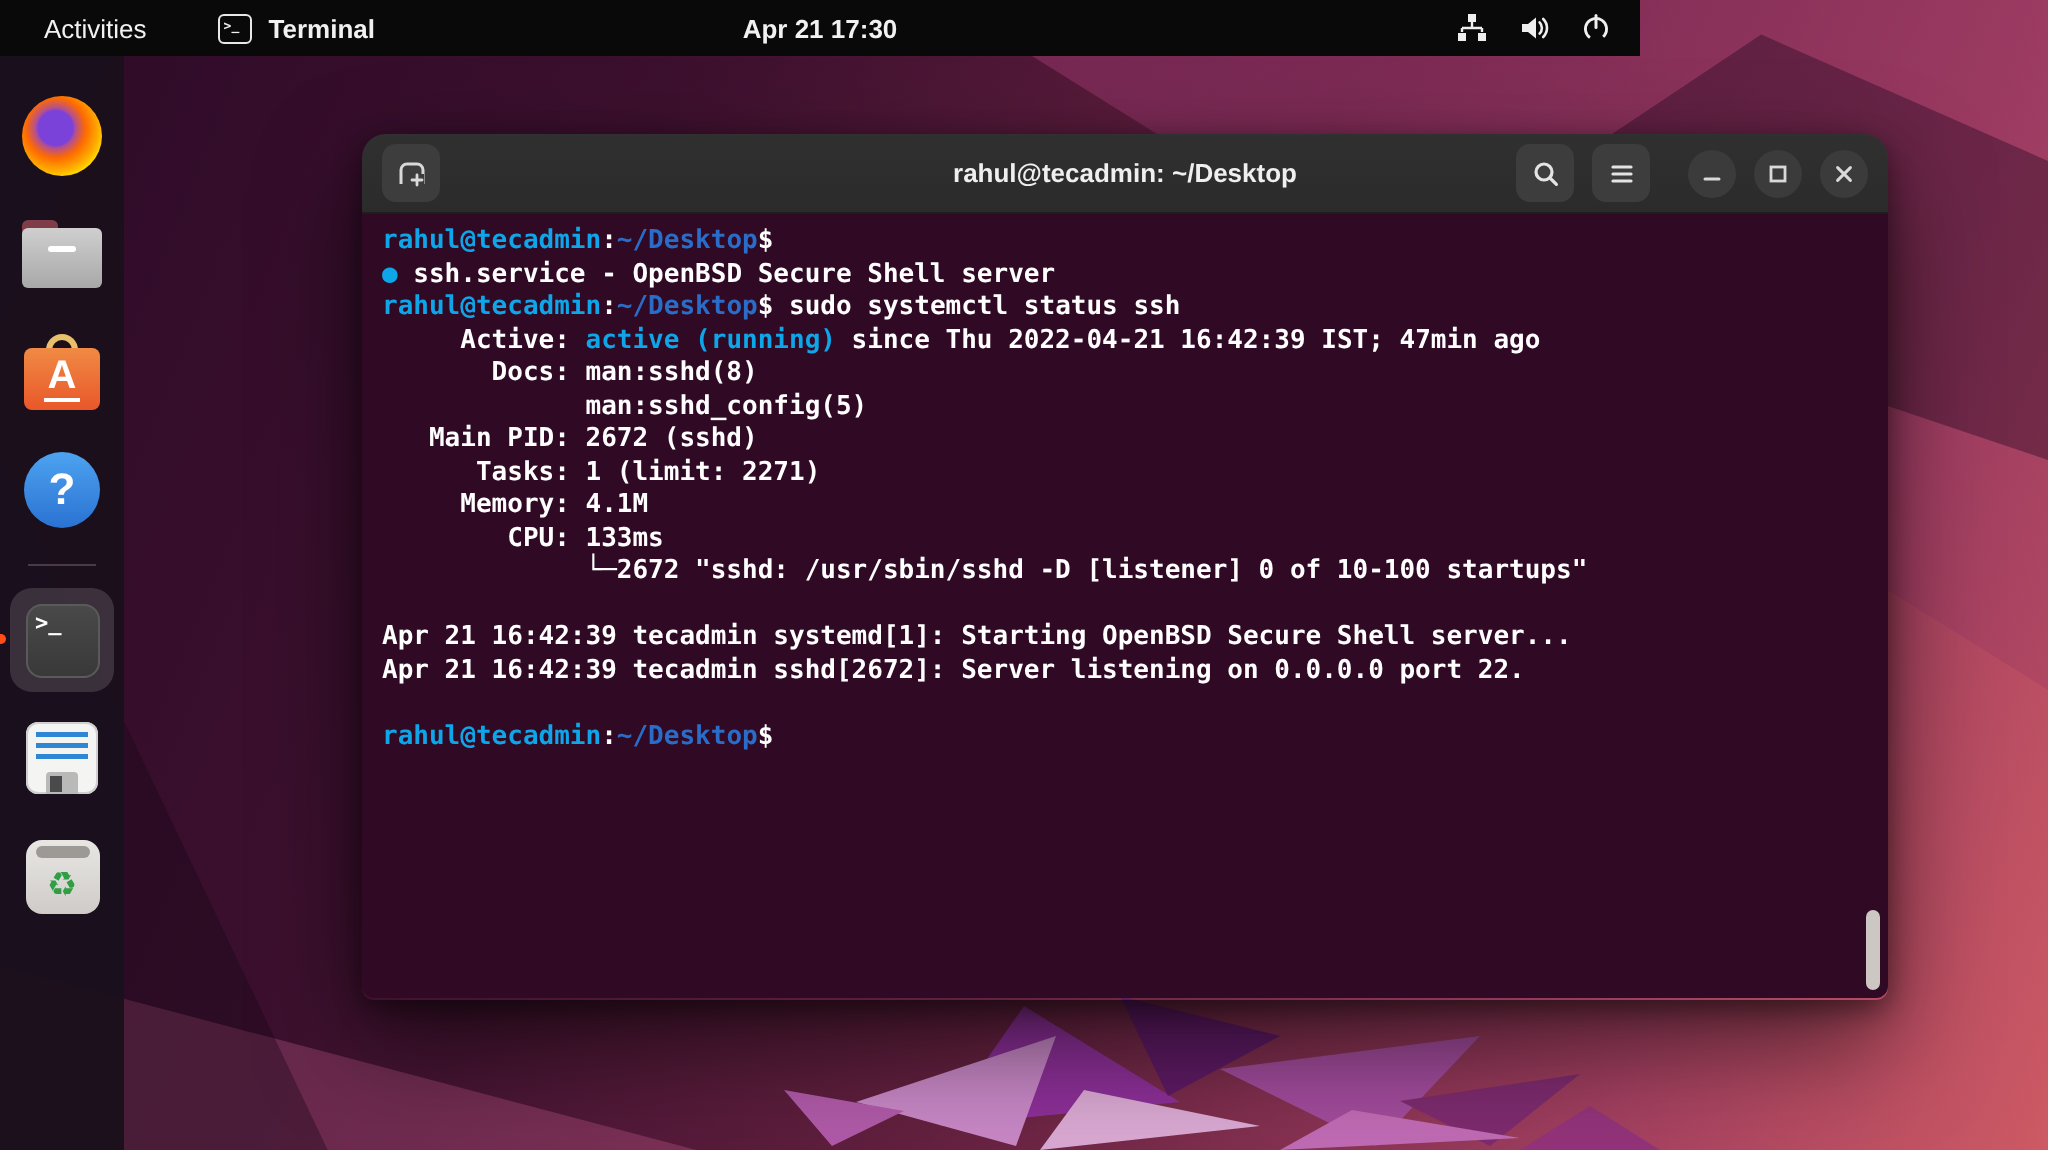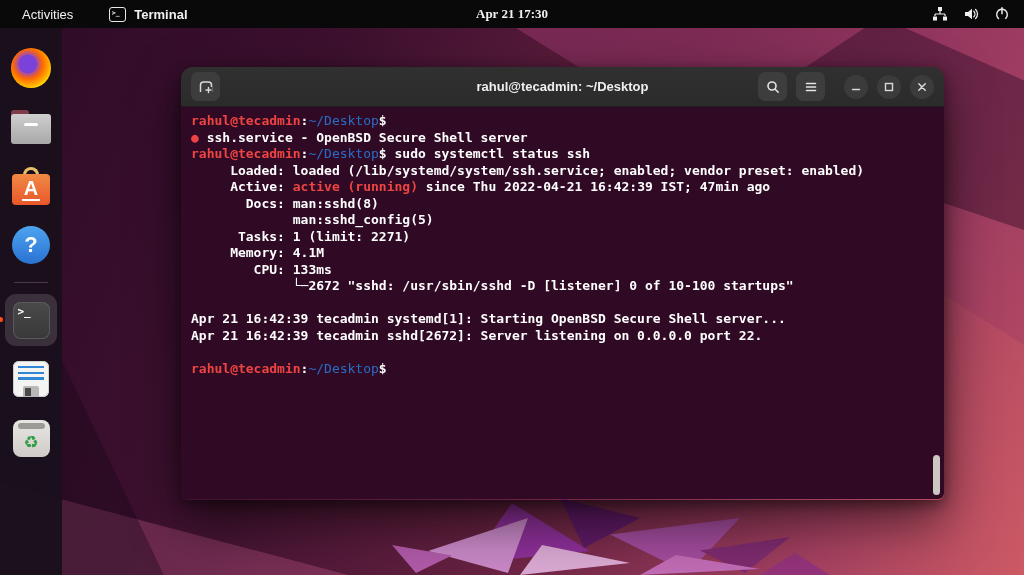--- a/index.html
+++ b/index.html
@@ -15,30 +15,30 @@
   .facet.f1{background:linear-gradient(125deg,rgba(158,58,112,.75),rgba(120,35,85,.15));
     clip-path:polygon(46% 0,100% 0,100% 60%);}
   .facet.f2{background:rgba(30,6,28,.38);
     clip-path:polygon(86% 3%,100% 14%,100% 40%,70% 22%);}
   .facet.f3{background:rgba(210,100,150,.30);
     clip-path:polygon(0 84%,34% 100%,0 100%);}
   .facet.f4{background:rgba(20,5,20,.35);
     clip-path:polygon(0 40%,16% 100%,0 100%);}
   .tri{position:absolute;}
   
-  .topbar{position:absolute;left:0;top:0;width:1024px;height:28px;background:#090909;
+  .topbar{position:absolute;left:0;top:0;width:820px;height:28px;background:#090909;
     display:flex;align-items:center;color:#f1f1f1;font-size:13px;z-index:30;}
   .tb-left{display:flex;align-items:center;gap:36px;padding-left:22px;}
   .tb-activities{font-weight:500;cursor:default;}
   .tb-app{display:flex;align-items:center;gap:8px;font-weight:700;}
   .mini-term{width:15px;height:13px;border:1.3px solid #e8e8e8;border-radius:3px;
     display:flex;align-items:flex-start;justify-content:flex-start;}
   .mini-term span{font-family:"DejaVu Sans Mono",monospace;font-size:6.5px;line-height:8px;
     padding:1px 0 0 1.5px;font-weight:700;}
-  .tb-clock{position:absolute;left:0;right:0;text-align:center;font-weight:600;font-family:Liberation Serif, serif;}
+  .tb-clock{position:absolute;left:0;right:0;text-align:center;font-weight:600;}
   .tb-tray{margin-left:auto;display:flex;align-items:center;gap:15px;padding-right:14px;z-index:2;}
   .tb-tray svg{display:block;}
   
   .dock{position:absolute;left:0;top:28px;width:62px;height:547px;
     background:rgba(26,16,28,.94);z-index:20;display:flex;flex-direction:column;
     align-items:center;padding-top:14px;box-sizing:border-box;}
   .dock-item{width:52px;height:52px;margin-bottom:7px;border-radius:11px;position:relative;
     display:flex;align-items:center;justify-content:center;cursor:pointer;}
   .dock-item.active{background:rgba(255,255,255,.14);}
   .dock-item.active::before{content:"";position:absolute;left:-7px;top:23px;width:5px;height:5px;
@@ -95,22 +95,22 @@
   .newtab-btn{margin-left:10px;}
   .tb-right{margin-left:auto;display:flex;align-items:center;gap:9px;padding-right:10px;z-index:2;}
   .win-circle{width:24px;height:24px;border-radius:50%;background:#3b3b3b;
     display:flex;align-items:center;justify-content:center;cursor:pointer;}
   .win-circle.min{margin-left:10px;}
   .term-body{position:relative;height:392px;background:#300a24;border-radius:0 0 6px 6px;
     padding:6px 10px 0 10px;box-sizing:border-box;overflow:hidden;cursor:text;}
   .tline{white-space:pre;font-family:"DejaVu Sans Mono",monospace;
     font-size:13px;line-height:16.5px;font-weight:600;color:#ffffff;}
   .c-fg{color:#ffffff;}
-  .c-green{color:#ef4444;font-weight:700;}
-  .c-blue{color:#2a6dc9;font-weight:400;}
+  .c-green{color:#0ea5e9;font-weight:700;}
+  .c-blue{color:#2a6dc9;font-weight:700;}
   .scroll-thumb{position:absolute;right:4px;bottom:4px;width:7px;height:40px;border-radius:4px;
     background:#ccc7c2;cursor:grab;}
 </style>
 </head>
 <body>
 
 <div class="wallpaper">
   <div class="facet f1"></div>
   <div class="facet f2"></div>
   <div class="facet f3"></div>
@@ -242,24 +242,24 @@
           <path d="M2.8 2.8l6.4 6.4M9.2 2.8L2.8 9.2" stroke="#d9d9d9" stroke-width="1.5" stroke-linecap="round"></path>
         </svg>
       </div>
     </div>
   </div>
   <div class="term-body">
     <div id="term-lines">
         <div class="tline"><span class="c-green">rahul@tecadmin</span><span class="c-fg">:</span><span class="c-blue">~/Desktop</span><span class="c-fg">$</span></div>
         <div class="tline"><span class="c-green">●</span><span class="c-fg"> ssh.service - OpenBSD Secure Shell server</span></div>
         <div class="tline"><span class="c-green">rahul@tecadmin</span><span class="c-fg">:</span><span class="c-blue">~/Desktop</span><span class="c-fg">$ sudo systemctl status ssh</span></div>
-        <div class="tline"><span class="c-fg">     Loaded: loaded (/lib/systemd/system/ssh.service; enabled; vendor preset: enabled)</span></div>
         <div class="tline"><span class="c-fg">     Active: </span><span class="c-green">active (running)</span><span class="c-fg"> since Thu 2022-04-21 16:42:39 IST; 47min ago</span></div>
         <div class="tline"><span class="c-fg">       Docs: man:sshd(8)</span></div>
         <div class="tline"><span class="c-fg">             man:sshd_config(5)</span></div>
+        <div class="tline"><span class="c-fg">   Main PID: 2672 (sshd)</span></div>
         <div class="tline"><span class="c-fg">      Tasks: 1 (limit: 2271)</span></div>
         <div class="tline"><span class="c-fg">     Memory: 4.1M</span></div>
         <div class="tline"><span class="c-fg">        CPU: 133ms</span></div>
         <div class="tline"><span class="c-fg">             └─2672 "sshd: /usr/sbin/sshd -D [listener] 0 of 10-100 startups"</span></div>
         <div class="tline"> </div>
         <div class="tline"><span class="c-fg">Apr 21 16:42:39 tecadmin systemd[1]: Starting OpenBSD Secure Shell server...</span></div>
         <div class="tline"><span class="c-fg">Apr 21 16:42:39 tecadmin sshd[2672]: Server listening on 0.0.0.0 port 22.</span></div>
         <div class="tline"> </div>
         <div class="tline"><span class="c-green">rahul@tecadmin</span><span class="c-fg">:</span><span class="c-blue">~/Desktop</span><span class="c-fg">$ </span></div>
       </div>

